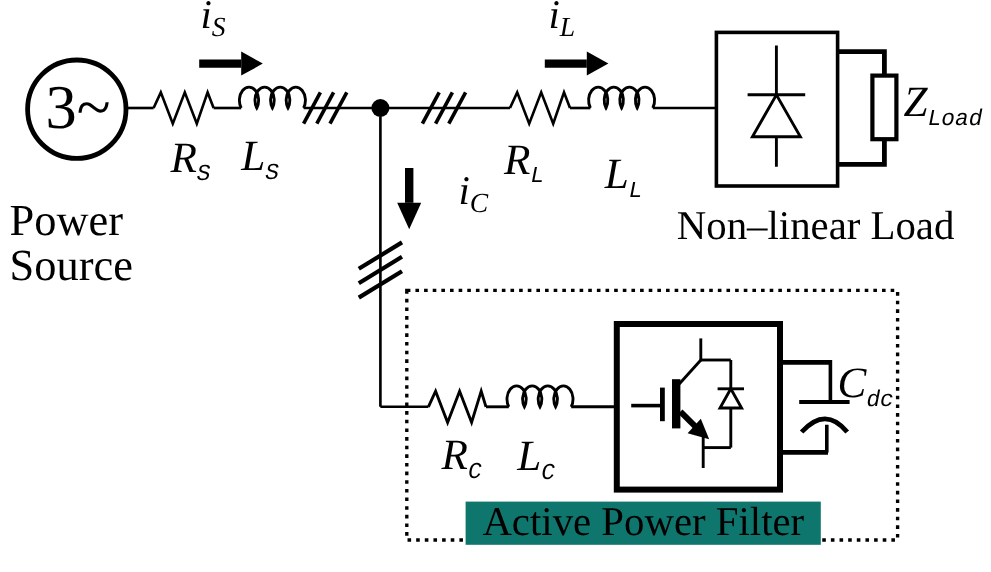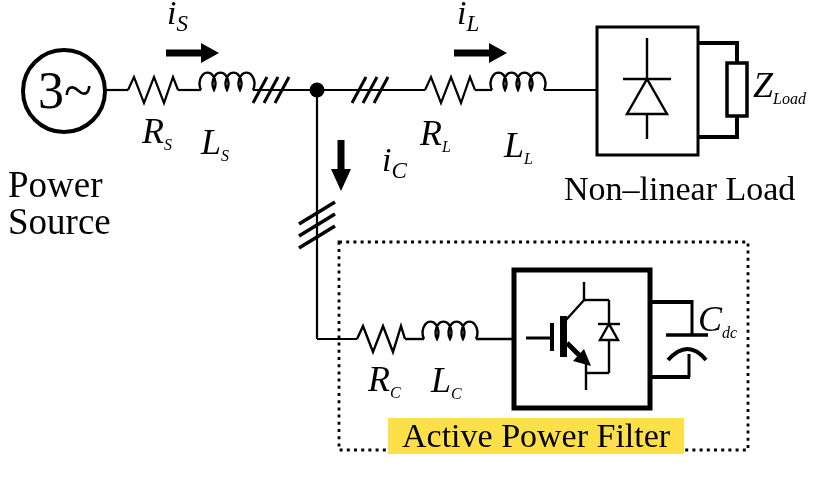--- a/index.html
+++ b/index.html
@@ -5,25 +5,25 @@
   html,body{margin:0;padding:0;background:#ffffff;}
   .stage{
     position:relative;width:826px;height:477px;background:#ffffff;
     font-family:"Liberation Serif","DejaVu Serif",serif;color:#000;overflow:hidden;
   }
   .stage svg{position:absolute;left:0;top:0;}
   .lbl{position:absolute;line-height:1;white-space:nowrap;color:#000;}
   .section{font-size:34px;}
   .two-line{white-space:pre-line;font-size:37px;line-height:1.0;}
   .var{font-size:36px;font-style:italic;}
-  .var .sub{font-size:16px;font-style:italic;vertical-align:-7px;}
+  .var .sub{font-size:19px;font-style:italic;vertical-align:-7px;font-family:Liberation Mono, monospace;}
   .cur{font-size:34px;font-style:italic;}
   .cur .sub{font-size:23px;font-style:italic;vertical-align:-7px;}
   .src-sym{font-size:52px;transform:translate(-50%,-54%);}
-  .apf-bg{background:#fde047;padding:1px 14px;}
+  .apf-bg{background:#0f766e;padding:1px 14px;}
 </style>
 </head>
 <body>
 
 <div class="stage">
 
   <svg width="826" height="477" viewBox="0 0 826 477" fill="none" stroke="#000000" stroke-linecap="butt">
 
     <g>
       <circle cx="64" cy="91" r="41" stroke-width="4"></circle>
@@ -157,21 +157,21 @@
 Source</span>
 
   <span class="lbl cur" style="left:167px;top:-4px;"><span>i</span><span class="sub">S</span></span>
 
   <span class="lbl cur" style="left:457px;top:-4px;"><span>i</span><span class="sub">L</span></span>
 
   <span class="lbl cur" style="left:382px;top:143px;font-family:Liberation Serif, serif;"><span>i</span><span class="sub">C</span></span>
 
   <span class="lbl var" style="left:142px;top:113px;"><span>R</span><span class="sub">S</span></span>
 
-  <span class="lbl var" style="left:201px;top:124px;"><span>L</span><span class="sub">S</span></span>
+  <span class="lbl var" style="left:201px;top:112px;"><span>L</span><span class="sub">S</span></span>
 
   <span class="lbl var" style="left:420px;top:115px;"><span>R</span><span class="sub">L</span></span>
 
   <span class="lbl var" style="left:504px;top:127px;"><span>L</span><span class="sub">L</span></span>
 
   <span class="lbl var" style="left:368px;top:361px;"><span>R</span><span class="sub">C</span></span>
 
   <span class="lbl var" style="left:431px;top:362px;"><span>L</span><span class="sub">C</span></span>
 
   <span class="lbl var" style="left:753px;top:67px;"><span>Z</span><span class="sub">Load</span></span>

